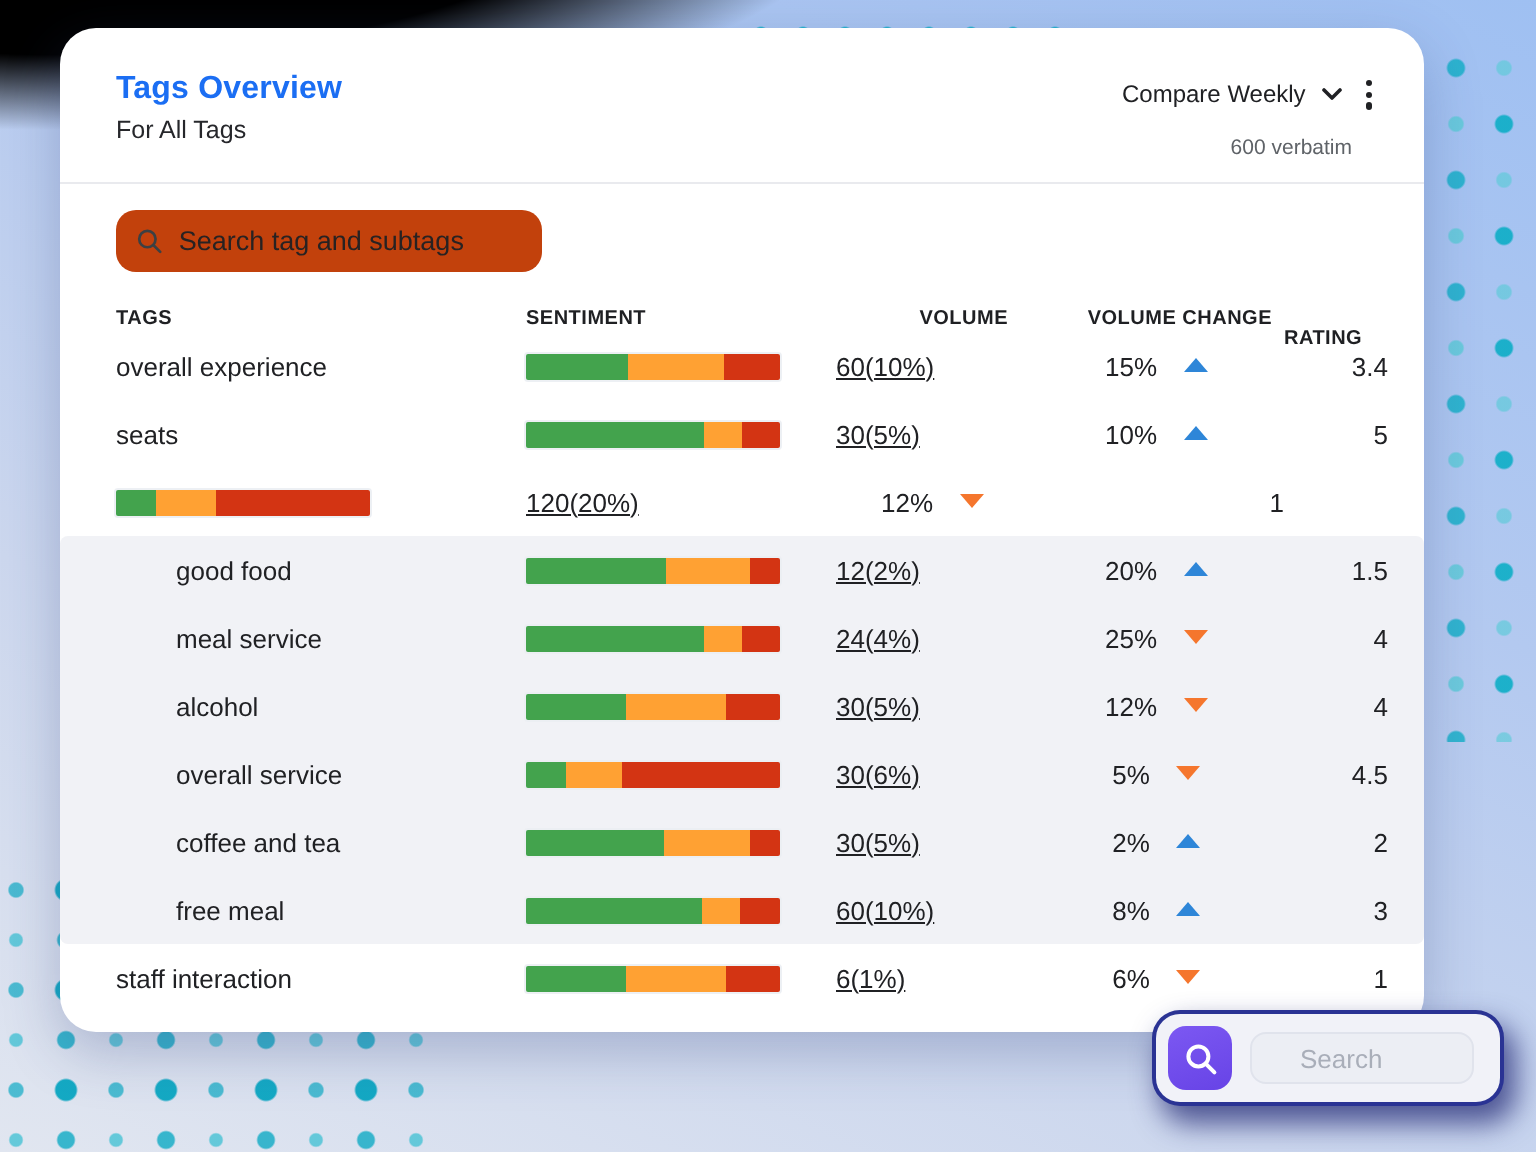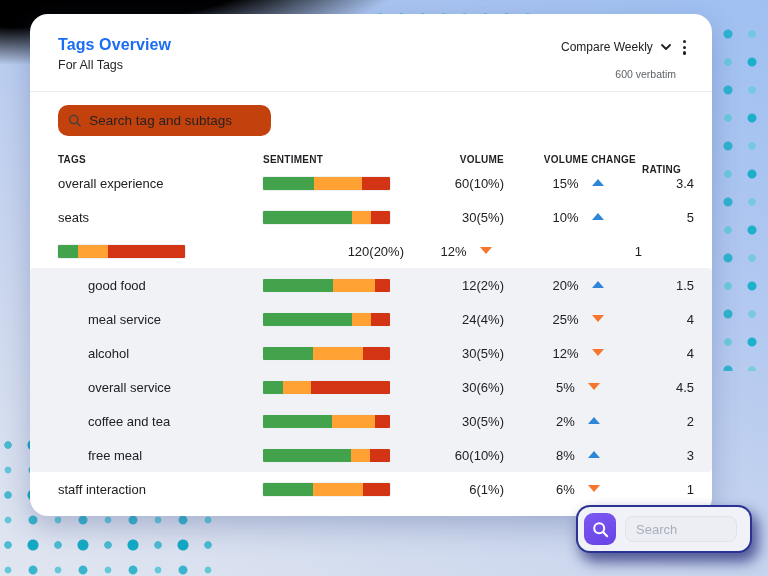--- a/index.html
+++ b/index.html
@@ -87,21 +87,21 @@
   .row{ height:34px; font-size:13px; color:#202124; cursor:pointer; }
   .tags-cell.indent{ padding-left:30px; }
   .bar{
     width:127px; height:13px; display:flex; overflow:hidden; border-radius:1px;
     box-shadow:0 0 0 1px rgba(235,238,243,.9);
   }
   .seg{ height:100%; }
   .seg.pos{ background:var(--pos,#43a34d); }
   .seg.neu{ background:var(--neu,#ffa133); }
   .seg.neg{ background:var(--neg,#d33413); }
-  .volume-cell{ text-align:right; padding-right:14px; }
+  .volume-cell{ padding-right:14px;text-decoration:underline; }
   .change-cell{ display:flex; justify-content:center; align-items:center; padding-right:4px; }
   .change-value{ text-align:right; }
   .tri{ width:12px; height:8px; margin-left:13px; display:inline-block; position:relative; }
   .tri::before{ content:""; position:absolute; left:0; top:0; border-left:6px solid transparent; border-right:6px solid transparent; }
   .tri.up::before{ border-bottom:7px solid var(--up,#2e86d8); }
   .tri.down::before{ border-top:7px solid var(--down,#f5762d); }
   .rating-cell{ text-align:right; }
   .band{ background:#f1f2f6; border-radius:4px; }
   
   .float-search{
@@ -110,21 +110,21 @@
     padding:5px 10px 5px 6px;
     box-shadow:0 0 0 2px #2a3394, 5px 8px 14px 3px rgba(26,32,110,.7);
   }
   .float-btn{
     width:32px; height:32px; border-radius:9px; border:none; cursor:pointer;
     background:linear-gradient(160deg,#7c58f2,#6743e6);
     display:flex; align-items:center; justify-content:center; flex:0 0 auto;
   }
   .float-search input{
     width:112px; height:26px; border-radius:8px; border:1px solid #e0e3ec; background:#eceef4;
-    padding:0 10px; font-size:13px; outline:none; color:#3a3f4c;
+    padding:0 24px; font-size:13px; outline:none; color:#3a3f4c;
     font-family:"Liberation Sans", sans-serif;
   }
   .float-search input::placeholder{ color:#a9aeb9; }
 </style>
 </head>
 <body>
 
 <div class="top-shade"></div>
 <div class="dots dots-top"></div>
 <div class="dots dots-right"></div>

